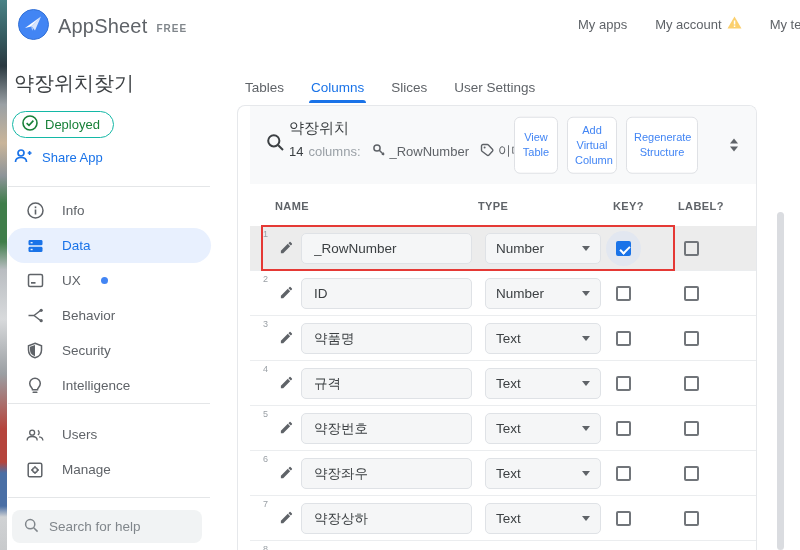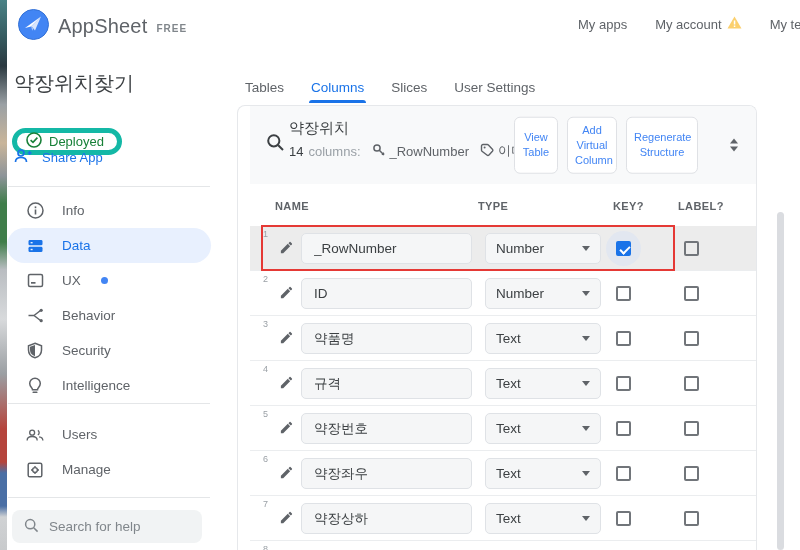--- a/index.html
+++ b/index.html
@@ -19,22 +19,22 @@
   
   #brand { left:18px; top:9px; display:flex; align-items:center; gap:9px; }
   #brand .name { font-size:20px; color:#5f6368; letter-spacing:.2px; }
   #brand .plan { font-size:10px; font-weight:700; color:#80868b; letter-spacing:1px; margin-top:4px; }
   #topnav { left:578px; top:16px; display:flex; gap:28px; white-space:nowrap; align-items:center; }
   #topnav .nav-item { font-size:13px; font-weight:500; color:#5f6368; display:flex; align-items:center; gap:5px; cursor:pointer; }
 
   
   #sidebar { left:7px; top:0; width:212px; height:550px; }
   #app-title { position:absolute; left:7px; top:70px; font-size:20px; color:#3c4043; }
-  #deployed { position:absolute; left:5px; top:128px; height:27px; display:inline-flex; align-items:center;
-    gap:7px; padding:0 13px 0 9px; border:5px solid #14b8a6; border-radius:14px; background:#fff;
+  #deployed { position:absolute; left:5px; top:111px; height:27px; display:inline-flex; align-items:center;
+    gap:7px; padding:0 13px 0 9px; border:1px solid #14b8a6; border-radius:14px; background:#fff;
     font-size:13px; font-weight:500; color:#188038; cursor:pointer; }
   #share { position:absolute; left:7px; top:149px; display:flex; align-items:center; gap:10px;
     font-size:13px; font-weight:500; color:#1a73e8; cursor:pointer; }
   .divider { position:absolute; left:1px; width:202px; height:1px; background:#e4e6e8; }
   .menu { position:absolute; left:0; width:212px; }
   .menu-item { display:flex; align-items:center; height:35px; padding-left:19px; gap:18px;
     font-size:13.5px; color:#5f6368; cursor:pointer; margin-right:8px; }
   .menu-item.active { background:#e8f0fe; border-radius:18px; color:#1a73e8; font-weight:500; }
   .menu-item .mi { width:18px; height:18px; flex:0 0 18px; display:flex; align-items:center; justify-content:center; }
   .blue-dot { width:7px; height:7px; border-radius:50%; background:#4285f4; margin-left:2px; }

